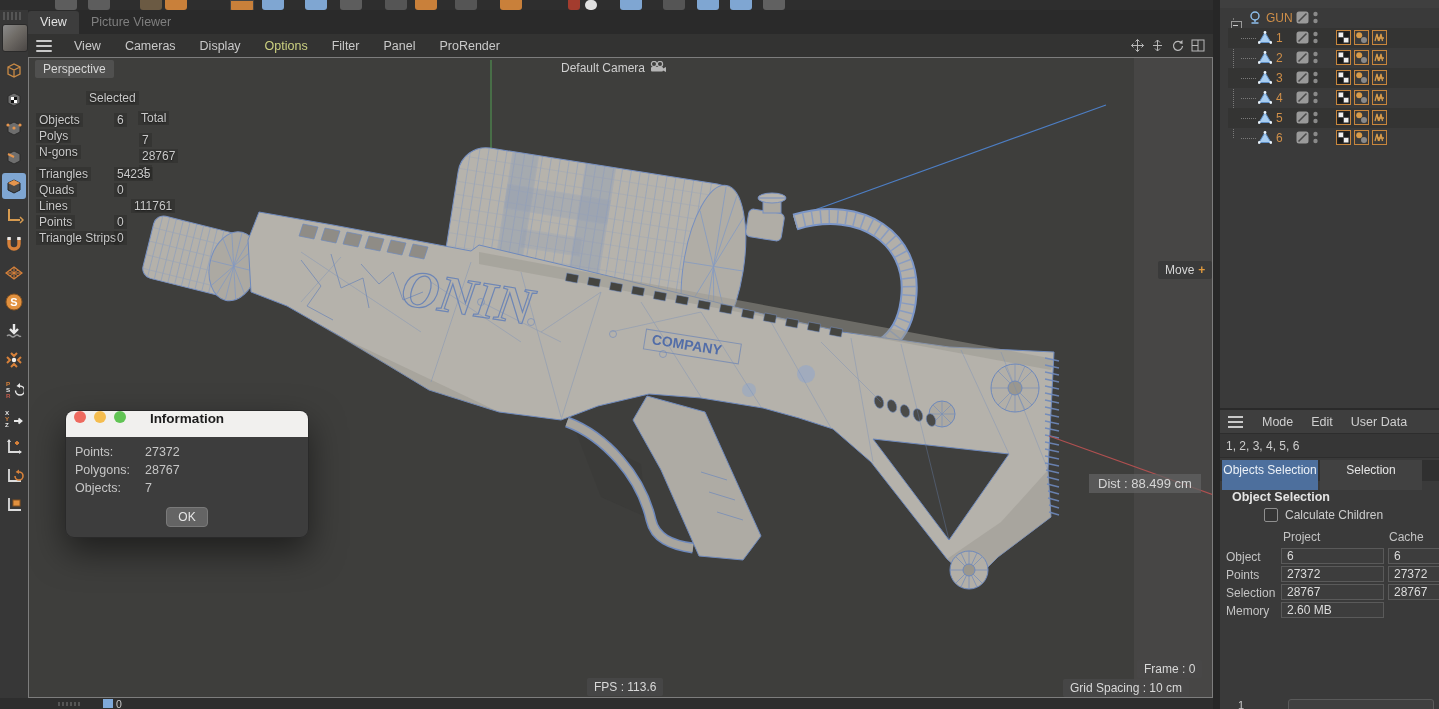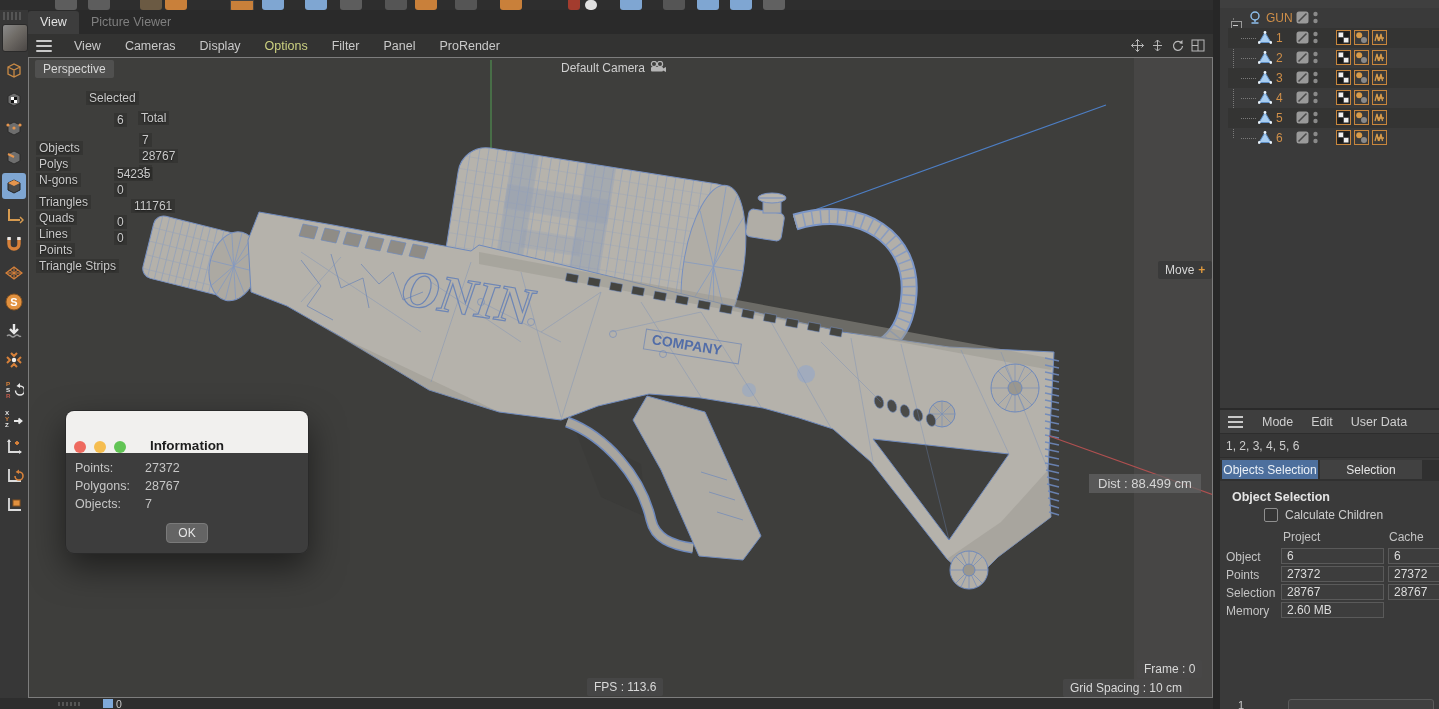--- a/index.html
+++ b/index.html
@@ -47,32 +47,32 @@
   #ovl-dist{left:1060px;top:416px;background:rgba(96,96,96,.78);padding:2px 9px;font-size:13px;}
   #ovl-fps{left:558px;top:620px;}
   #ovl-frame{left:1108px;top:602px;}
   #ovl-grid{left:1034px;top:621px;}
 
   
   #stats{left:7px;top:33px;width:170px;}
   .srow{position:relative;height:16px;}
   .srow span{position:absolute;background:rgba(0,0,0,.14);padding:0 3px;line-height:14px;
     text-shadow:0 1px 2px rgba(0,0,0,.6);color:#c9c9c9;}
-  .srow .lb{left:0;margin-top:28px;}
+  .srow .lb{left:0;}
   .srow .v1{left:78px;}
   .srow .v2{left:103px;margin-top:20px;}
   #stats .hdr .v1{left:50px;}
   #stats .hdr .v2{left:102px;}
   #stats .srow:nth-child(9) .v1{left:95px;}
   #stats .gap{height:6px;}
 
   
   #dialog{left:36px;top:352px;width:242px;border-radius:9px;overflow:hidden;
     box-shadow:0 14px 34px rgba(0,0,0,.5);background:rgba(61,61,61,.97);border:1px solid #2a2a2a;}
-  #dialog .bar{height:42px;background:#f1f0ee;display:flex;align-items:flex-end;position:relative;}
+  #dialog .bar{height:26px;background:#f1f0ee;display:flex;align-items:flex-start;position:relative;}
   #dialog .bar .tl{width:12px;height:12px;border-radius:50%;margin-left:8px;}
   #dialog .bar .t-title{position:absolute;left:0;right:0;text-align:center;color:#1d1d1d;
     font-weight:bold;font-size:13.5px;}
   #dialog .body{padding:8px 0 10px;}
   .drow{position:relative;height:18px;font-size:12.5px;color:#c6c6c6;}
   .drow .dl{position:absolute;left:9px;}
   .drow .dv{position:absolute;left:79px;}
   #ok-btn{display:block;margin:8px auto 0;width:42px;height:20px;background:#646464;color:#e6e6e6;
     border:1px solid #7a7a7a;border-radius:4px;font-size:12px;font-family:inherit;}
 
@@ -90,21 +90,21 @@
 
   
   #am-header{position:absolute;left:0;top:408px;width:219px;height:23px;background:#3e3e3e;
     border-top:2px solid #2a2a2a;border-bottom:1px solid #2d2d2d;display:flex;align-items:center;}
   #am-header .burger{margin:0 10px 0 8px;width:15px;display:flex;flex-direction:column;gap:3px;}
   #am-header .burger i{height:2px;background:#c9c9c9;}
   .am-menu-item{padding:2px 9px;color:#cfcfcf;font-size:12.5px;}
   #am-path{position:absolute;left:0;top:434px;width:219px;height:24px;background:#363636;
     border-bottom:1px solid #2d2d2d;line-height:24px;padding-left:6px;box-sizing:border-box;color:#cdcdcd;}
   #am-tabs{position:absolute;left:0;top:460px;width:219px;height:21px;background:#303030;display:flex;gap:2px;padding-left:2px;}
-  .am-tab{height:19px;line-height:21px;text-align:center;font-size:12px;}
+  .am-tab{height:30px;line-height:21px;text-align:center;font-size:12px;}
   .am-tab.sel{width:96px;background:#4d6f9d;color:#ecf1f7;}
   .am-tab.uns{width:102px;background:#414141;color:#e5e5e5;}
   #am-section{position:absolute;left:12px;top:490px;font-weight:bold;color:#e4e4e4;font-size:12.5px;}
   #am-check{position:absolute;left:7px;top:508px;display:flex;align-items:center;gap:7px;color:#cdcdcd;padding-left:37px;}
   #am-check .cb{width:12px;height:12px;border:1px solid #8f8f8f;background:#353535;border-radius:2px;}
   #am-table{position:absolute;left:0;top:530px;width:239px;}
   .at-hdr{position:relative;height:17px;color:#c3c3c3;}
   .at-hdr .h1{position:absolute;left:63px;}
   .at-hdr .h2{position:absolute;left:169px;}
   .at-row{position:relative;height:18px;}

